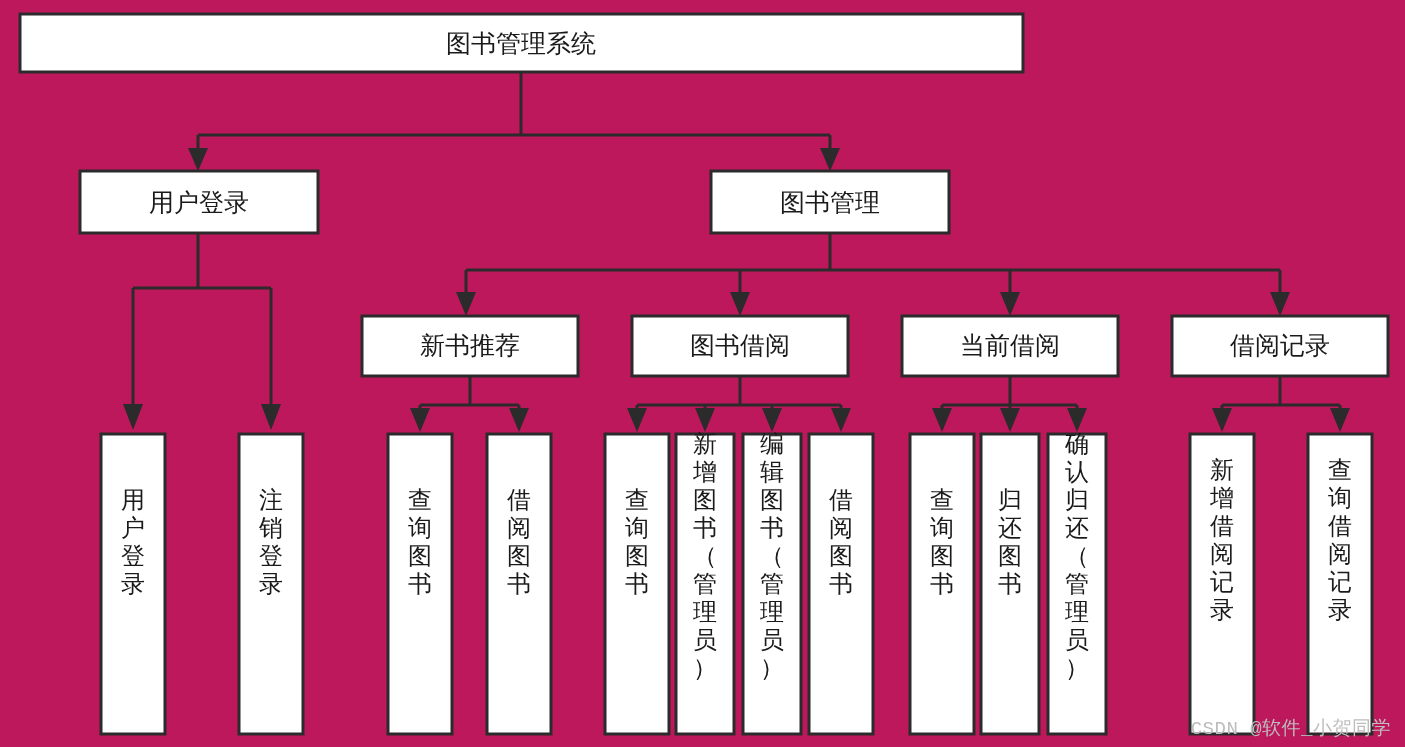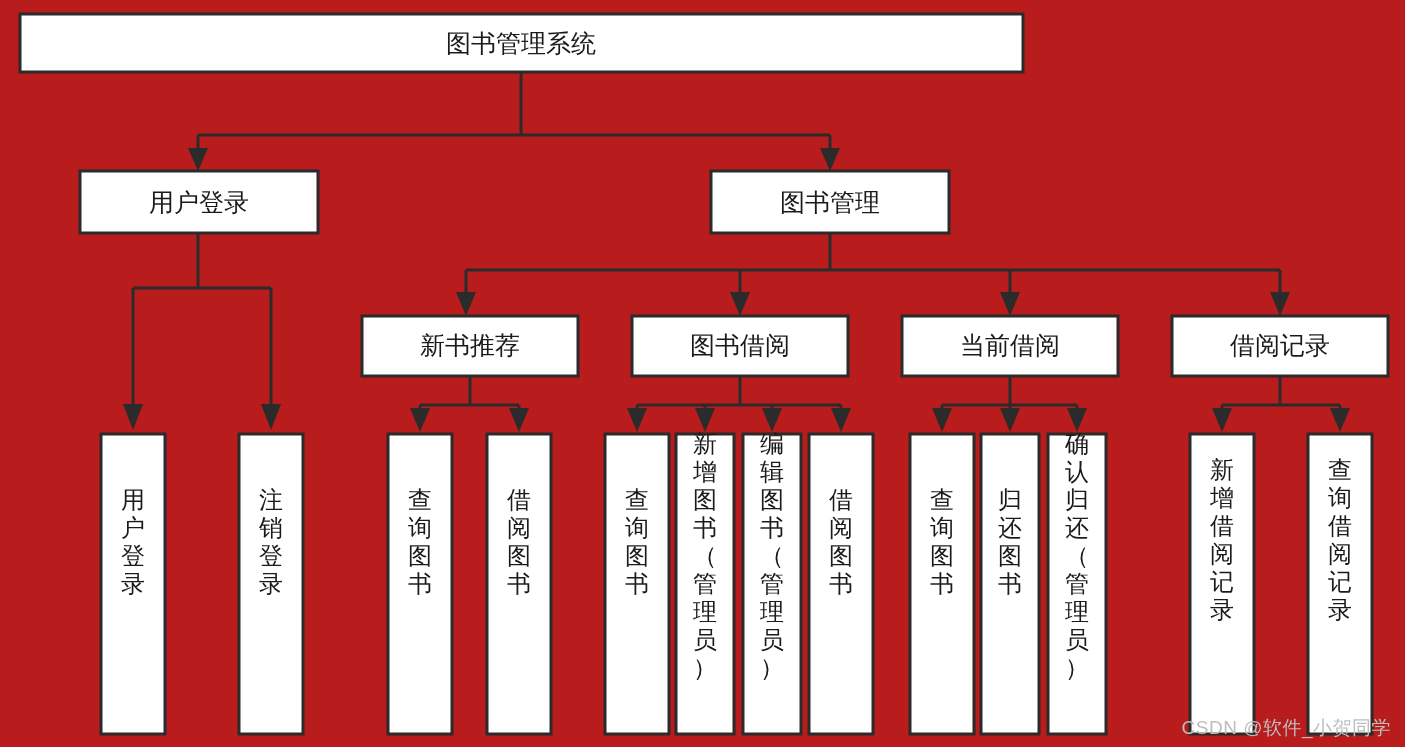--- a/index.html
+++ b/index.html
@@ -7,21 +7,21 @@
     padding: 0;
     background: #ffffff;
   }
   body {
     font-family: "Liberation Sans", "DejaVu Sans", sans-serif;
   }
   #diagram-root {
     position: relative;
     width: 1405px;
     height: 747px;
-    background: #b91c1c;
+    background: #be185d;
     overflow: hidden;
   }
   svg#tree-canvas {
     position: absolute;
     left: 0;
     top: 0;
     width: 1405px;
     height: 747px;
     display: block;
   }
@@ -50,21 +50,21 @@
   .node-label-vertical {
     font-family: "Liberation Sans", "DejaVu Sans", sans-serif;
     fill: #1a1a1a;
     font-size: 24px;
     text-anchor: middle;
   }
   .watermark-text {
     position: absolute;
     right: 14px;
     bottom: 6px;
-    font-family: Liberation Sans, sans-serif;
+    font-family: Liberation Mono, monospace;
     font-size: 19px;
     color: #bdbdbd;
     letter-spacing: 0.5px;
     white-space: nowrap;
     pointer-events: none;
   }
 </style>
 </head>
 <body>
 

